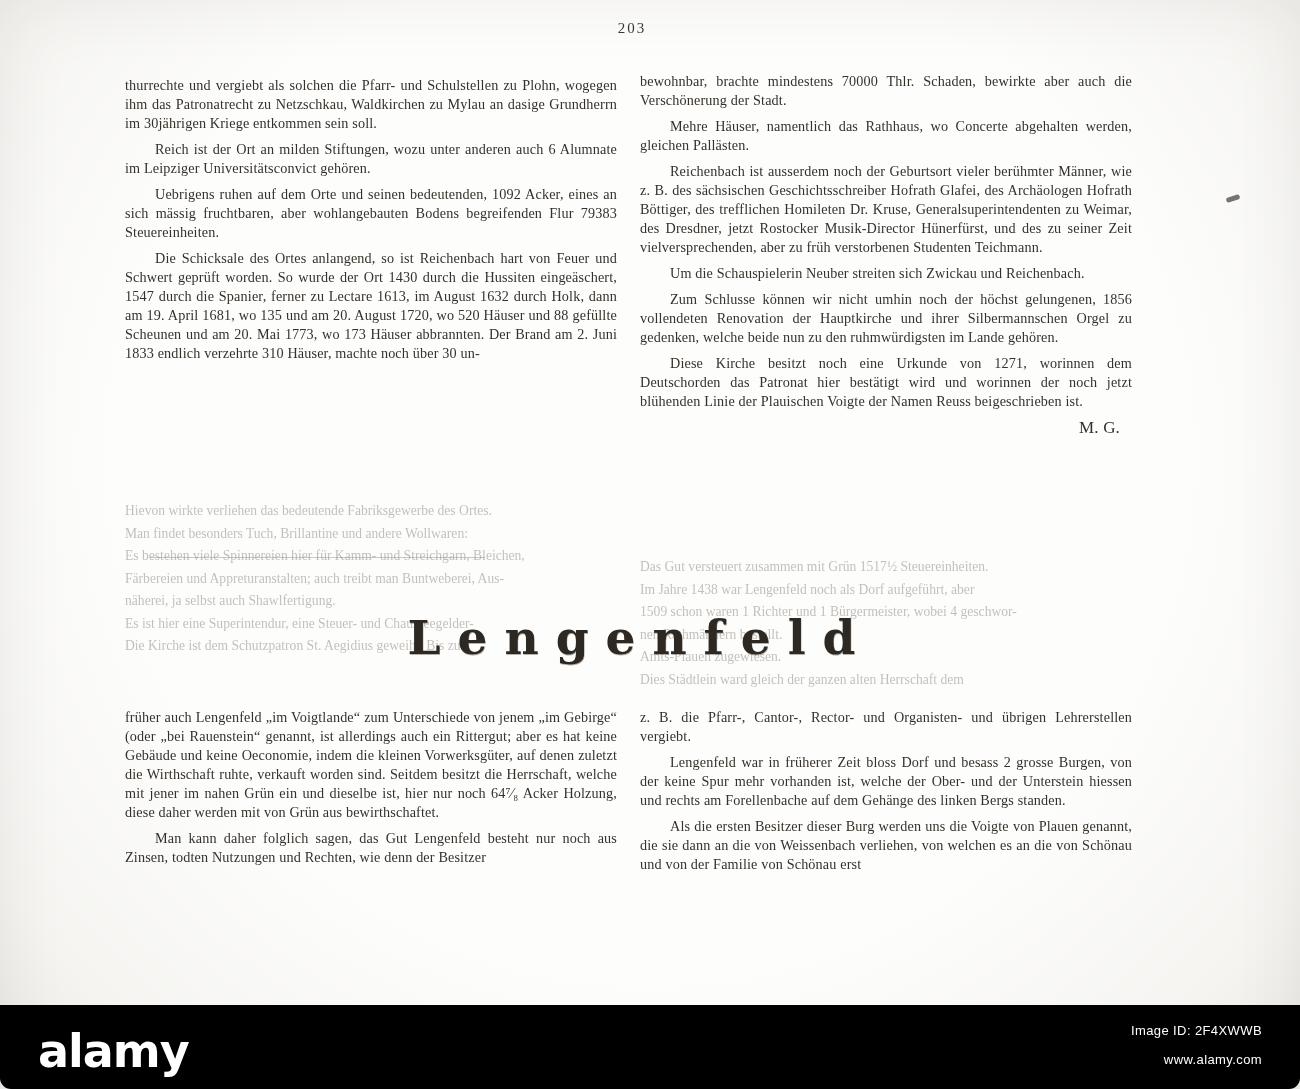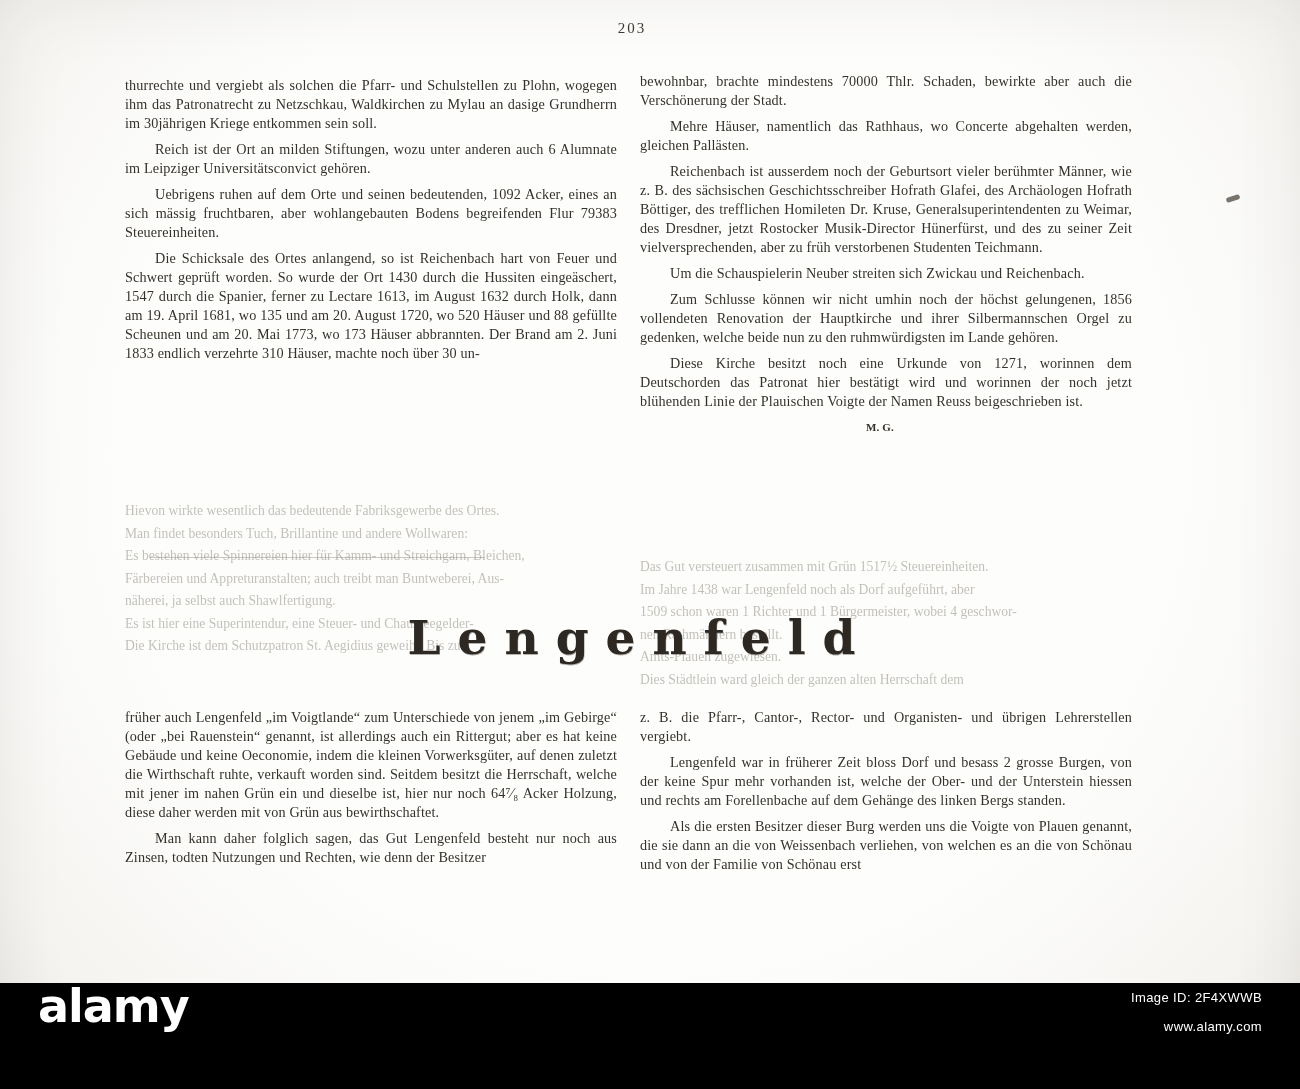--- a/index.html
+++ b/index.html
@@ -8,20 +8,21 @@
     font-family:"Liberation Serif", serif;
     background:#e9e8e5;
     overflow:hidden;
   }
   .scan-page {
     position:relative;
     width:1300px; height:1089px;
     background: radial-gradient(ellipse at 50% 42%, #fdfdfc 58%, #f5f4f1 85%, #e9e7e2 100%);
     box-shadow: inset 0 0 70px rgba(60,55,45,0.08);
     overflow:hidden;
+    border-radius:11px;
   }
   .page-number {
     position:absolute; top:20px; left:0; width:1264px;
     text-align:center; font-size:15px; letter-spacing:2px; color:#3d3931;
   }
   .col {
     position:absolute; width:492px;
     font-size:14.2px; line-height:19px;
     color:#35312a; text-align:justify;
     letter-spacing:0.15px;
@@ -41,42 +42,42 @@
     text-align:justify;
   }
   .bleed p { margin-bottom:1px; }
   #left-bleed  { left:125px; top:500px; }
   #right-bleed { left:640px; top:556px; }
   .bleed-rule {
     position:absolute; left:150px; top:557px; width:335px; height:1px;
     background:#8d877b; opacity:0.45;
   }
   .signature {
-    text-align:center; font-weight:bold; padding-right:12px;
-    font-size:11px; color:#35312a; margin-top:2px;
+    text-align:right; font-weight:normal; padding-right:12px;
+    font-size:17px; color:#35312a; margin-top:2px;
   }
   .section-heading {
     position:absolute; top:610px; left:8px; width:1264px;
     text-align:center;
     font-family:"DejaVu Serif", serif;
     font-weight:bold;
     font-size:47px;
     letter-spacing:17px;
     color:#2d2922;
     text-shadow: 0.5px 0.5px 0 rgba(45,41,34,0.35);
   }
   .scan-artifact {
     position:absolute; left:1226px; top:196px; width:14px; height:5px;
     background:#57524a; border-radius:3px; transform:rotate(-18deg); opacity:0.8;
   }
   .watermark-bar {
-    position:absolute; left:0; bottom:0; width:1300px; height:106px;
+    position:absolute; left:0; bottom:0; width:1300px; height:84px;
     background:#000; color:#fff;
-    display:flex; align-items:flex-start; justify-content:space-between;
-    padding:0 38px;
+    display:flex; align-items:flex-end; justify-content:space-between;
+    padding:15px 38px;
   }
   .alamy-logo {
     font-family:"DejaVu Sans", sans-serif;
     font-weight:bold; font-size:46px; letter-spacing:-1px; line-height:1;
   }
   .bar-right {
     text-align:right;
     font-family:"Liberation Sans", sans-serif;
     font-size:13px; line-height:29px; letter-spacing:0.4px;
   }
@@ -89,21 +90,21 @@
   <div class="page-number">203</div>
 
   <div class="col" id="left-top">
       <p>thurrechte und vergiebt als solchen die Pfarr- und Schulstellen zu Plohn, wogegen ihm das Patronatrecht zu Netzschkau, Waldkirchen zu Mylau an dasige Grundherrn im 30jährigen Kriege entkommen sein soll.</p>
       <p class="indent">Reich ist der Ort an milden Stiftungen, wozu unter anderen auch 6 Alumnate im Leipziger Universitätsconvict gehören.</p>
       <p class="indent">Uebrigens ruhen auf dem Orte und seinen bedeutenden, 1092 Acker, eines an sich mässig fruchtbaren, aber wohlangebauten Bodens begreifenden Flur 79383 Steuereinheiten.</p>
       <p class="indent">Die Schicksale des Ortes anlangend, so ist Reichenbach hart von Feuer und Schwert geprüft worden. So wurde der Ort 1430 durch die Hussiten eingeäschert, 1547 durch die Spanier, ferner zu Lectare 1613, im August 1632 durch Holk, dann am 19. April 1681, wo 135 und am 20. August 1720, wo 520 Häuser und 88 gefüllte Scheunen und am 20. Mai 1773, wo 173 Häuser abbrannten. Der Brand am 2. Juni 1833 endlich verzehrte 310 Häuser, machte noch über 30 un-</p>
     </div>
 
   <div class="bleed" id="left-bleed">
-      <p>Hievon wirkte wesentlich das bedeutende Fabriksgewerbe des Ortes.</p>
+      <p>Hievon wirkte verliehen das bedeutende Fabriksgewerbe des Ortes.</p>
       <p>Man findet besonders Tuch, Brillantine und andere Wollwaren:</p>
       <p>Es bestehen viele Spinnereien hier für Kamm- und Streichgarn, Bleichen,</p>
       <p>Färbereien und Appreturanstalten; auch treibt man Buntweberei, Aus-</p>
       <p>näherei, ja selbst auch Shawlfertigung.</p>
       <p>Es ist hier eine Superintendur, eine Steuer- und Chausseegelder-</p>
       <p>Die Kirche ist dem Schutzpatron St. Aegidius geweiht. Bis zur</p>
     </div>
 
   <div class="bleed-rule"></div>
 

